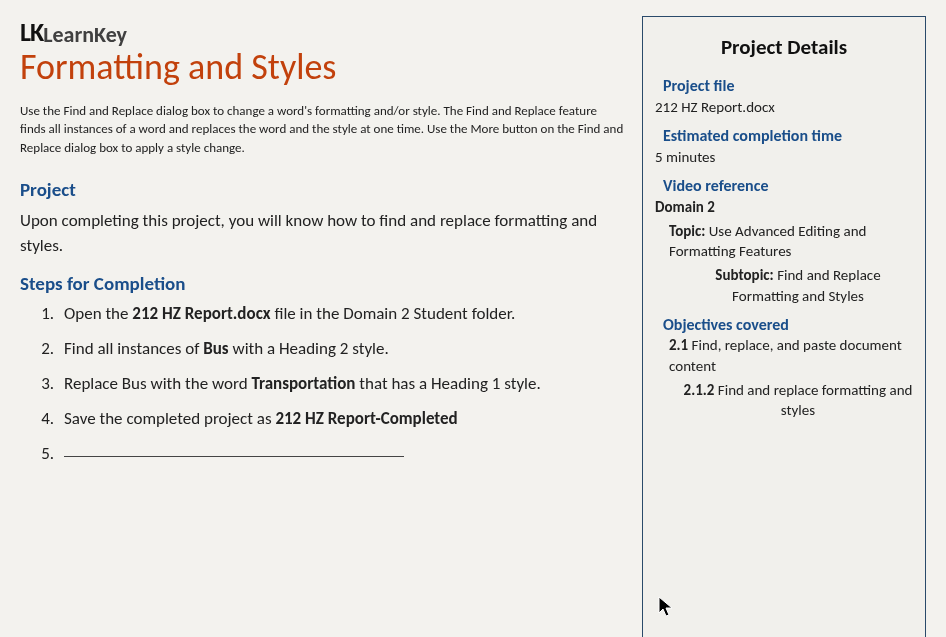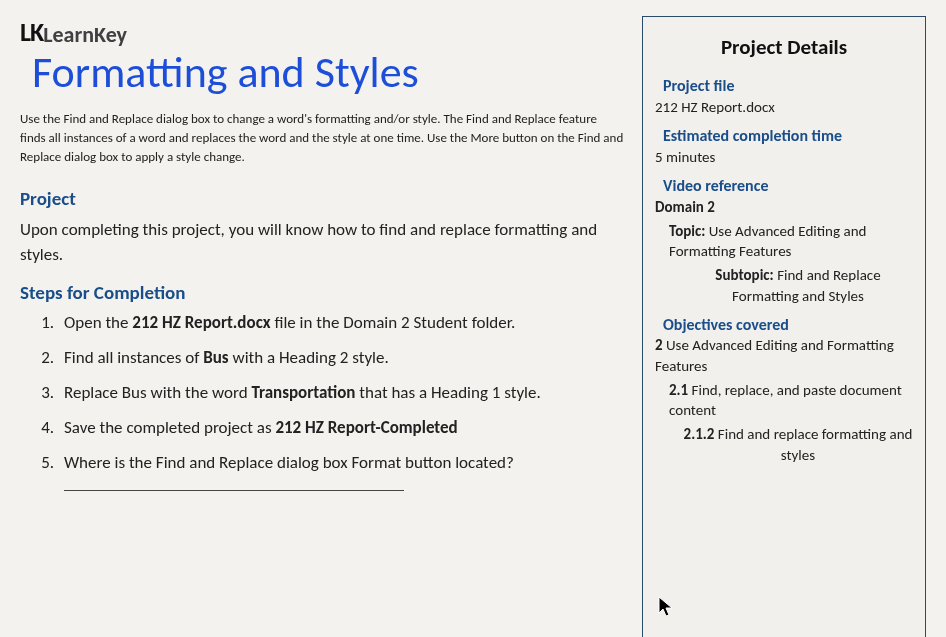--- a/index.html
+++ b/index.html
@@ -31,24 +31,24 @@
     font-size: 26px;
     letter-spacing: -1px;
     color: #111;
   }
   .logo-text {
     font-weight: 600;
     font-size: 22px;
     color: #404040;
   }
   .title {
-    font-size: 44px;
+    font-size: 36px;
     font-weight: 400;
-    color: #1d4ed8;
-    margin: 0 0 14px 12px;
+    color: #c2410c;
+    margin: 0 0 14px 0;
     line-height: 1.1;
   }
   .intro {
     font-size: 13px;
     line-height: 1.45;
     margin: 0 0 20px 0;
   }
   .section-h {
     color: #1a4e8a;
     font-weight: 700;
@@ -142,21 +142,20 @@
       <li>
         <span>Find all instances of </span><span class="bold">Bus</span><span> with a Heading 2 style.</span>
       </li>
       <li>
         <span>Replace Bus with the word </span><span class="bold">Transportation</span><span> that has a Heading 1 style.</span>
       </li>
       <li>
         <span>Save the completed project as </span><span class="bold">212 HZ Report-Completed</span>
       </li>
       <li>
-        <span>Where is the Find and Replace dialog box Format button located?</span>
         <span class="step5-blank"></span>
       </li>
     </ol>
 
   </div>
 
   <aside class="sidebar">
     <h2>Project Details</h2>
 
     <div class="sb-head">Project file</div>
@@ -168,23 +167,20 @@
     <div class="sb-head">Video reference</div>
     <div class="sb-val sb-bold">Domain 2</div>
     <div class="sb-val ind1">
       <span class="sb-bold">Topic:</span><span> Use Advanced Editing and Formatting Features</span>
     </div>
     <div class="sb-val ind2">
       <span class="sb-bold">Subtopic:</span><span> Find and Replace Formatting and Styles</span>
     </div>
 
     <div class="sb-head">Objectives covered</div>
-    <div class="sb-val">
-      <span class="sb-bold">2</span><span> Use Advanced Editing and Formatting Features</span>
-    </div>
     <div class="sb-val ind1">
       <span class="sb-bold">2.1</span><span> Find, replace, and paste document content</span>
     </div>
     <div class="sb-val ind2">
       <span class="sb-bold">2.1.2</span><span> Find and replace formatting and styles</span>
     </div>
   </aside>
 
 </div>
 

